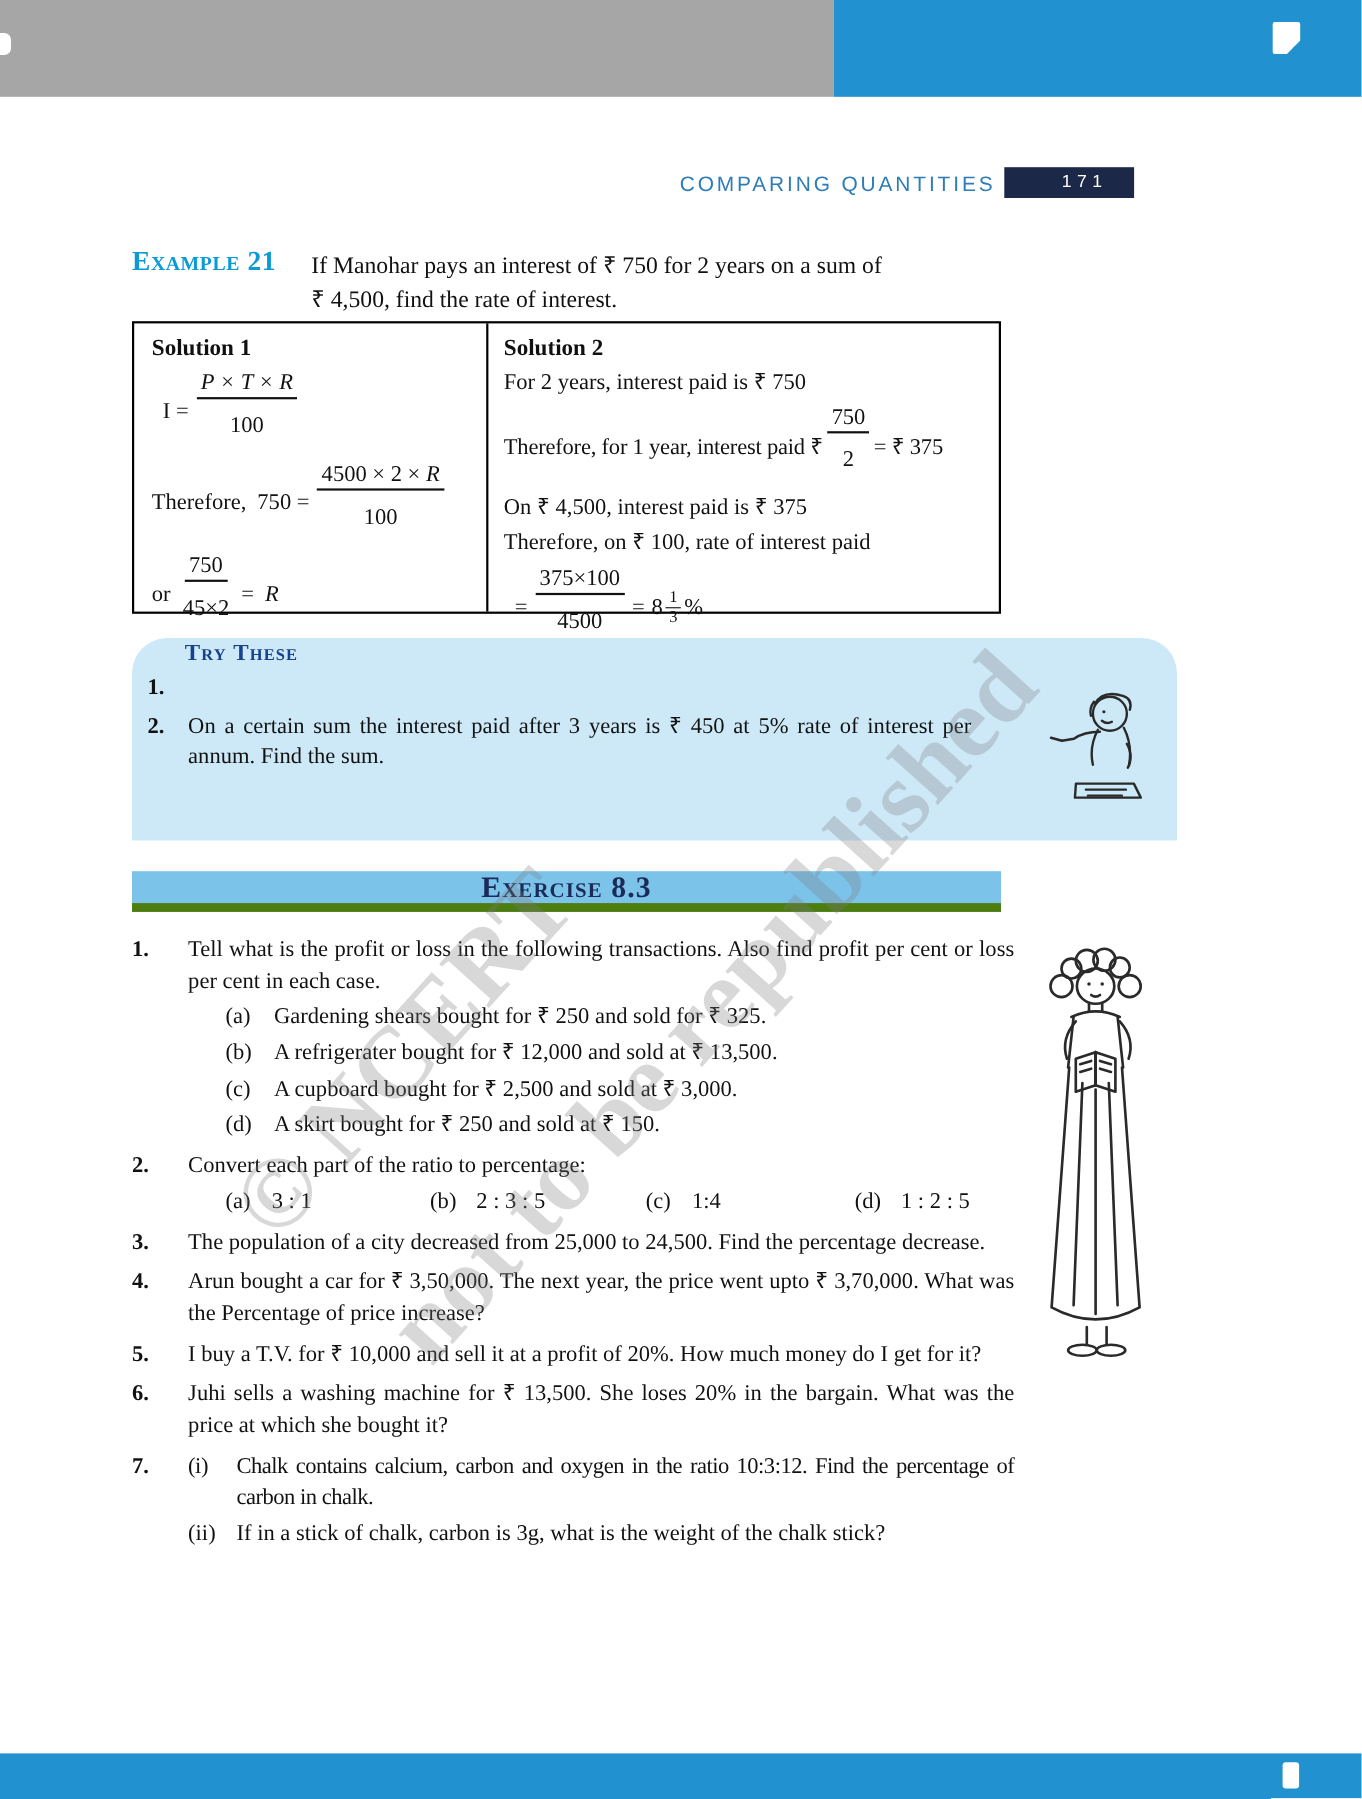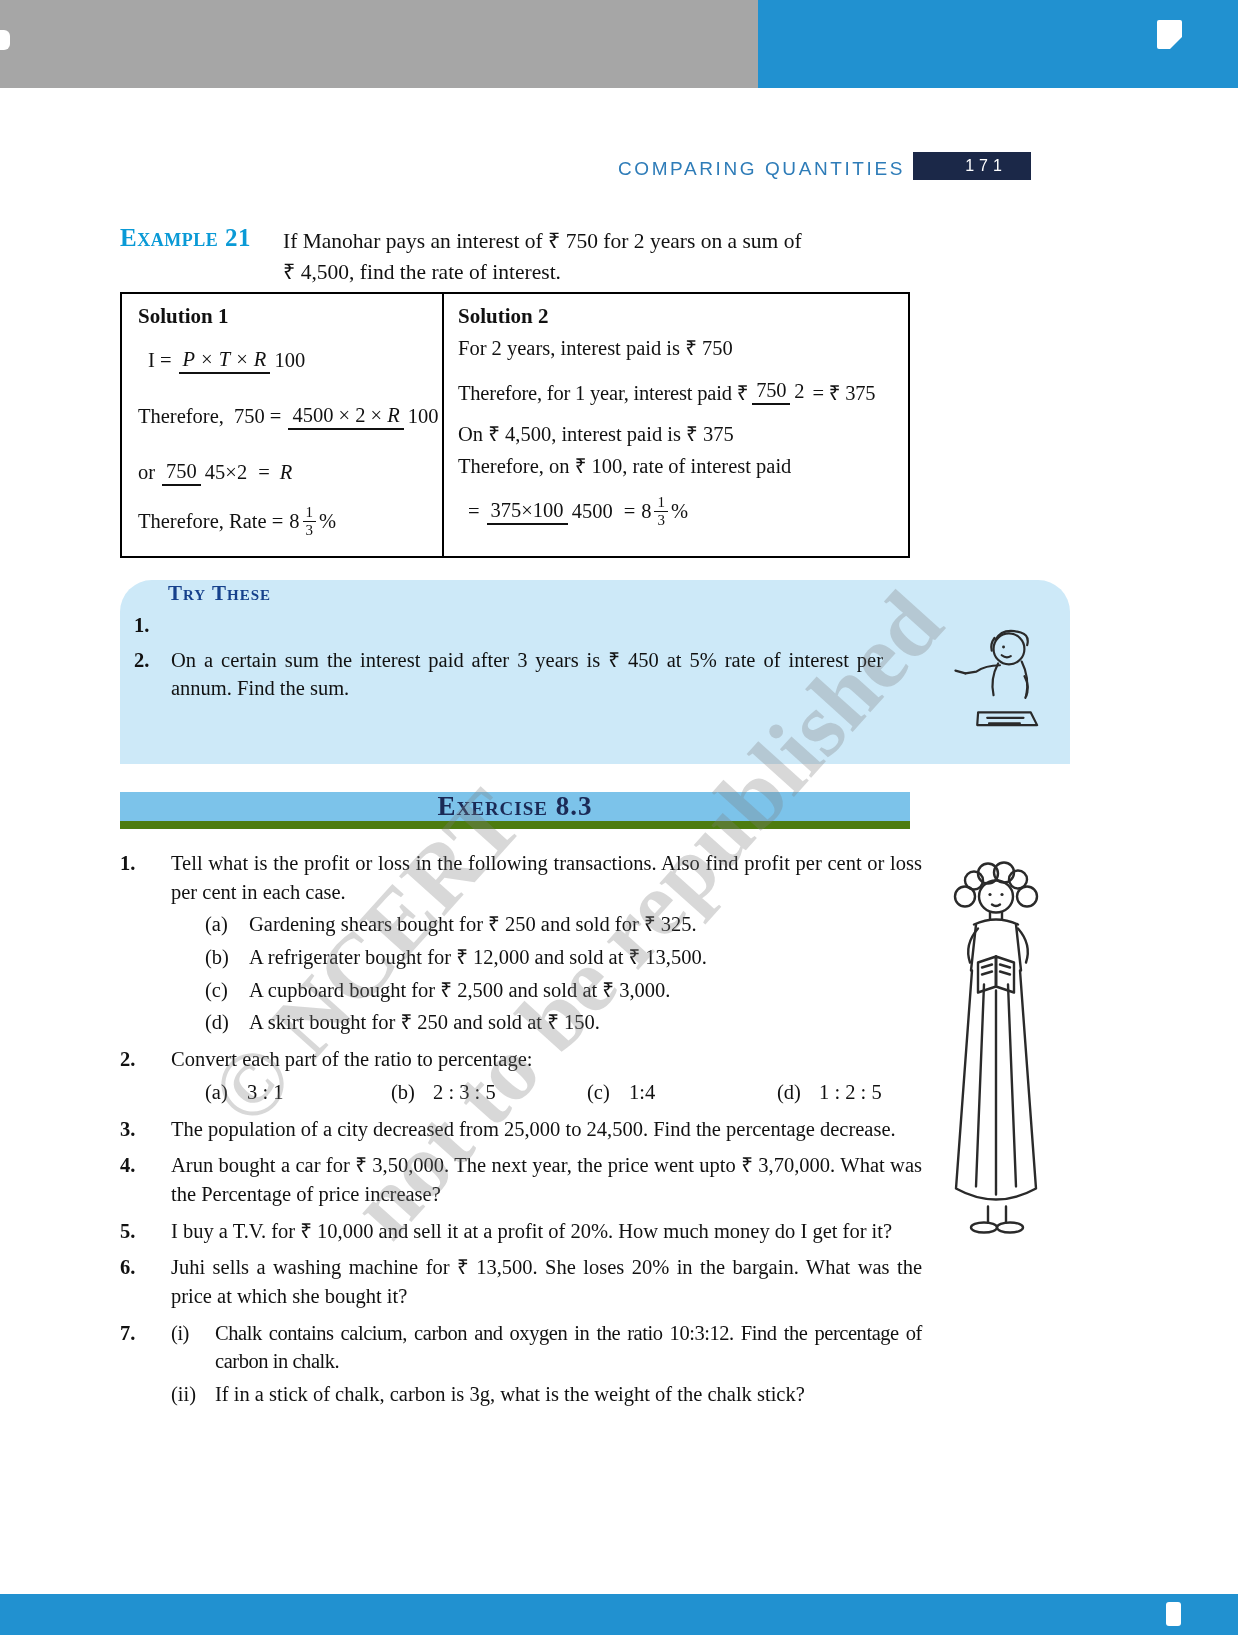--- a/index.html
+++ b/index.html
@@ -31,21 +31,21 @@
 
   
   .solution-box{position:absolute;top:292px;left:120px;width:790px;height:266px;
         border:2.5px solid #000;display:flex;background:#fff;font-size:20.5px;}
   .sol-col1{width:322px;flex-shrink:0;border-right:2.5px solid #000;padding:10px 12px 8px 16px;}
   .sol-col2{flex:1;padding:10px 10px 8px 14px;}
   .sol-title{font-weight:bold;font-size:21px;margin-bottom:6px;}
   .math-line{display:flex;align-items:center;margin:7px 0;white-space:nowrap;}
   .txt-line{margin:5px 0;line-height:1.32;}
   .gap-s{margin-left:10px;} .gap-l{margin-left:46px;}
-  .frac{display:inline-flex;flex-direction:row;align-items:center;vertical-align:middle;
+  .frac{display:inline-flex;flex-direction:column;align-items:center;vertical-align:middle;
         margin:0 7px;line-height:1.22;}
   .frac .num{border-bottom:2px solid #111;padding:0 4px;white-space:nowrap;}
   .frac .den{padding:12px 4px;white-space:nowrap;}
   .var{font-style:italic;}
   .mixed{display:inline-flex;align-items:center;margin-left:6px;}
   .mfrac{display:inline-flex;flex-direction:column;align-items:center;font-size:15px;
         line-height:1.12;margin:0 3px;}
   .mfrac .num{border-bottom:1.6px solid #111;padding:0 3px;}
   .inline-frac-line{display:flex;align-items:center;white-space:nowrap;letter-spacing:-0.2px;}
 

